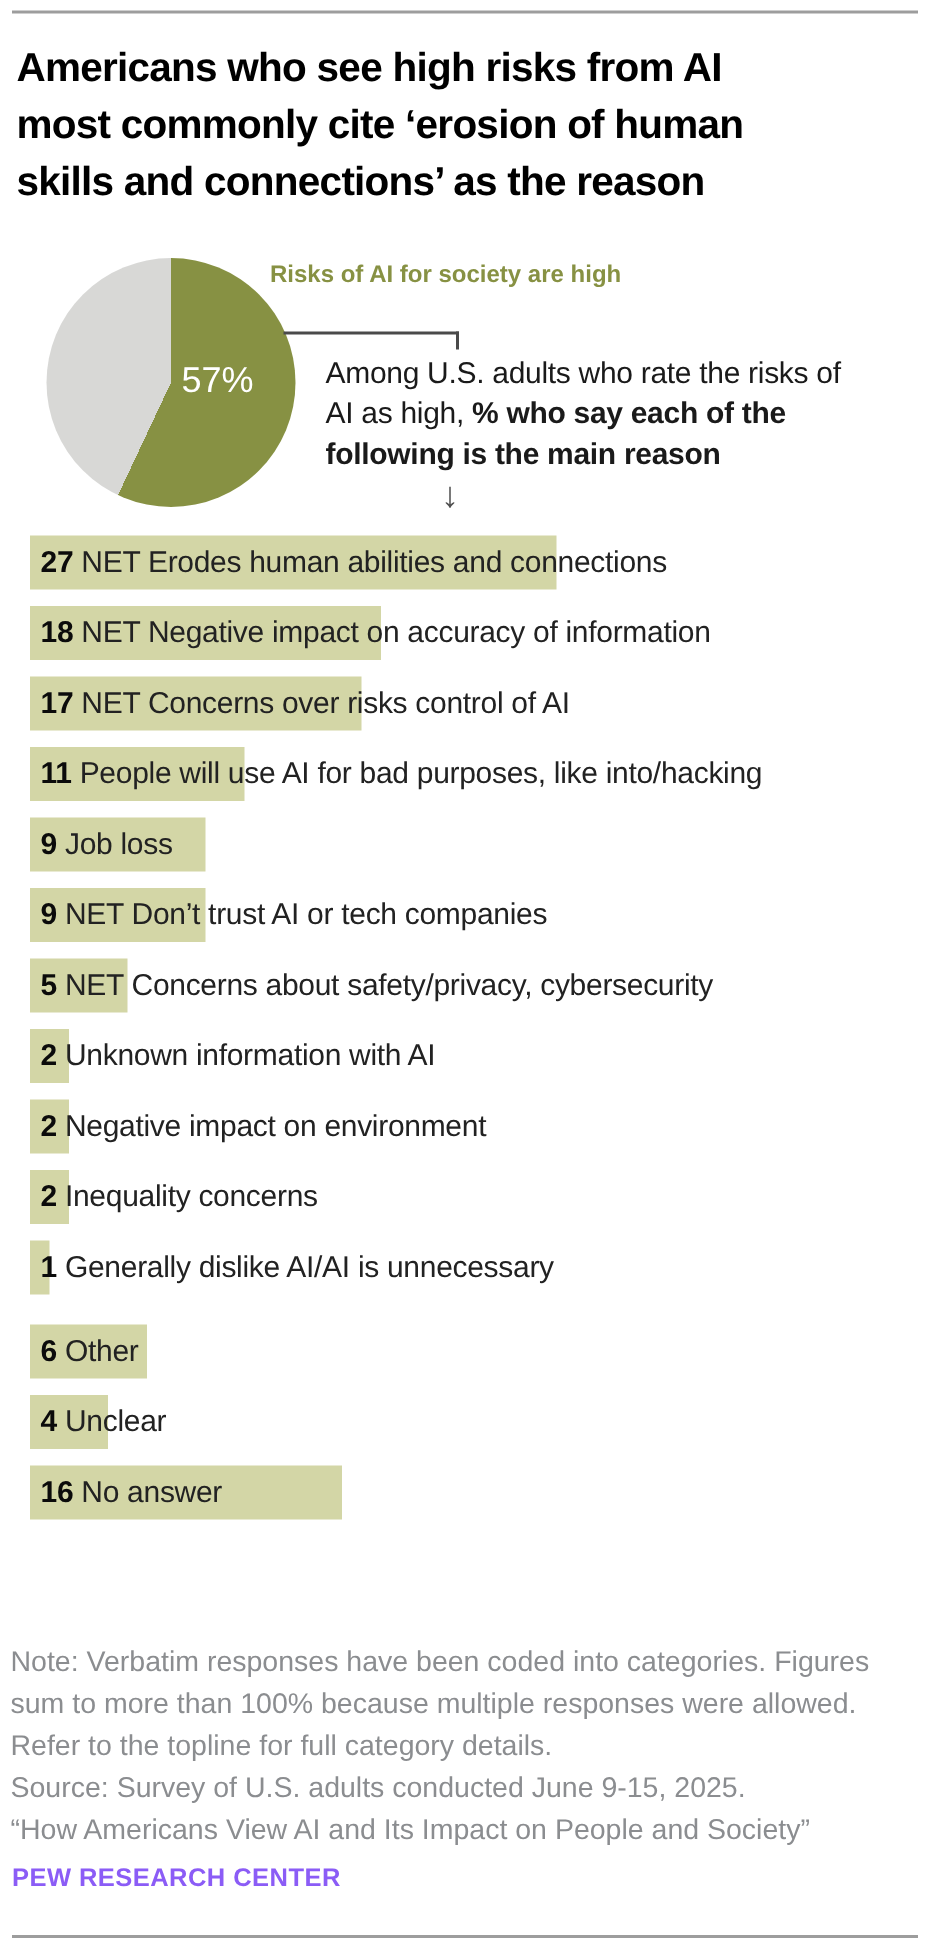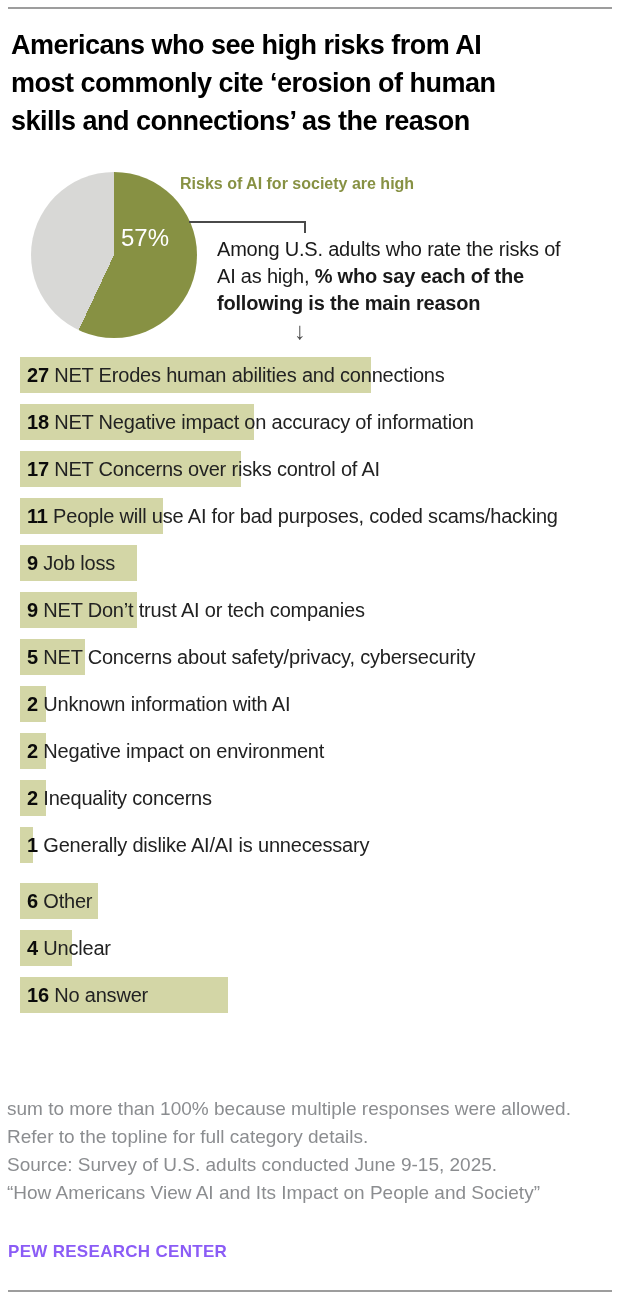--- a/index.html
+++ b/index.html
@@ -15,21 +15,21 @@
     position:absolute; left:11px; top:26px;
     font-size:27px; font-weight:bold; color:#000;
     line-height:38px; letter-spacing:-0.5px; white-space:nowrap;
   }
 
   .pie {
     position:absolute; left:31px; top:172px; width:166px; height:166px;
     border-radius:50%;
   }
   .pie-value {
-    position:absolute; left:121px; top:224px;
+    position:absolute; left:121px; top:240px;
     font-size:24px; color:#ffffff;
   }
   .pie-heading {
     position:absolute; left:180px; top:175px;
     font-size:16px; font-weight:bold; color:#879143; white-space:nowrap;
   }
   .callout-h { position:absolute; left:189px; top:221px; width:117px; height:2px; background:#4a4a4a; }
   .callout-v { position:absolute; left:304px; top:221px; width:2px; height:12px; background:#4a4a4a; }
 
   .annotation {
@@ -92,21 +92,21 @@
       <div class="bar-row">
       <div class="bar-fill" style="width: 234px; background: rgb(211, 214, 166);"></div>
       <div class="bar-text"><span class="num">18</span> <span class="lbl">NET Negative impact on accuracy of information</span></div>
     </div>
       <div class="bar-row">
       <div class="bar-fill" style="width: 221px; background: rgb(211, 214, 166);"></div>
       <div class="bar-text"><span class="num">17</span> <span class="lbl">NET Concerns over risks control of AI</span></div>
     </div>
       <div class="bar-row">
       <div class="bar-fill" style="width: 143px; background: rgb(211, 214, 166);"></div>
-      <div class="bar-text"><span class="num">11</span> <span class="lbl">People will use AI for bad purposes, coded scams/hacking</span></div>
+      <div class="bar-text"><span class="num">11</span> <span class="lbl">People will use AI for bad purposes, like into/hacking</span></div>
     </div>
       <div class="bar-row">
       <div class="bar-fill" style="width: 117px; background: rgb(211, 214, 166);"></div>
       <div class="bar-text"><span class="num">9</span> <span class="lbl">Job loss</span></div>
     </div>
       <div class="bar-row">
       <div class="bar-fill" style="width: 117px; background: rgb(211, 214, 166);"></div>
       <div class="bar-text"><span class="num">9</span> <span class="lbl">NET Don’t trust AI or tech companies</span></div>
     </div>
       <div class="bar-row">
@@ -137,20 +137,21 @@
       <div class="bar-fill" style="width: 52px; background: rgb(211, 214, 166);"></div>
       <div class="bar-text"><span class="num">4</span> <span class="lbl">Unclear</span></div>
     </div>
       <div class="bar-row">
       <div class="bar-fill" style="width: 208px; background: rgb(211, 214, 166);"></div>
       <div class="bar-text"><span class="num">16</span> <span class="lbl">No answer</span></div>
     </div>
     </div>
 
   <div class="notes">
+    <div>Note: Verbatim responses have been coded into categories. Figures</div>
     <div>sum to more than 100% because multiple responses were allowed.</div>
     <div>Refer to the topline for full category details.</div>
     <div>Source: Survey of U.S. adults conducted June 9-15, 2025.</div>
     <div>“How Americans View AI and Its Impact on People and Society”</div>
   </div>
 
   <div class="brand">PEW RESEARCH CENTER</div>
 
   <div class="rule bottom"></div>
 </div>

